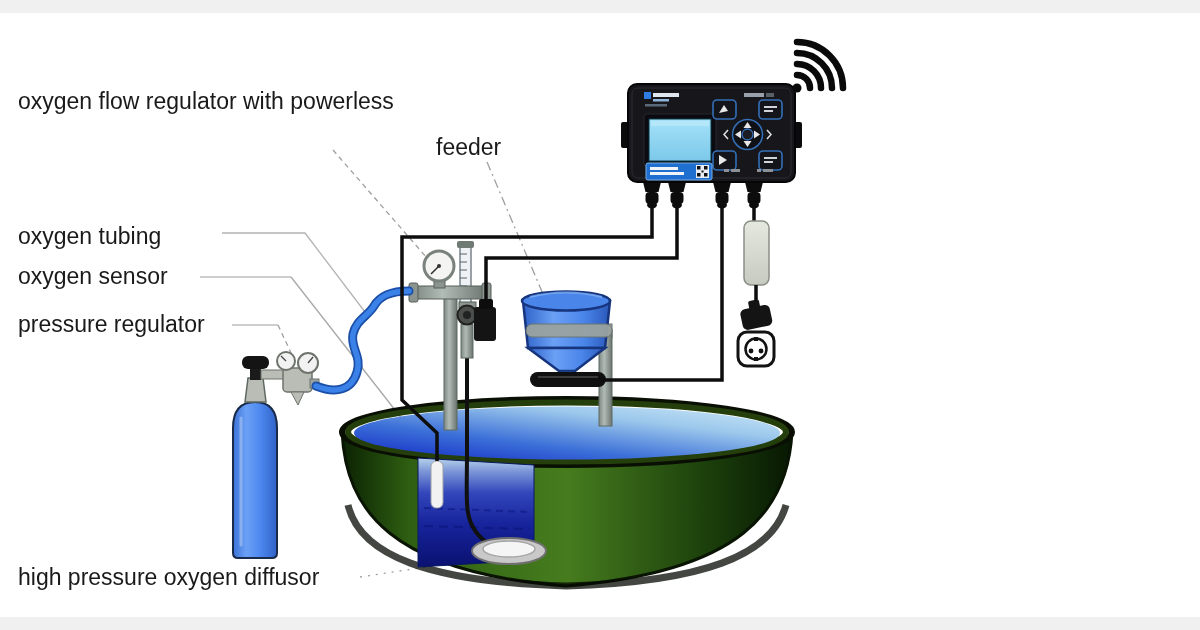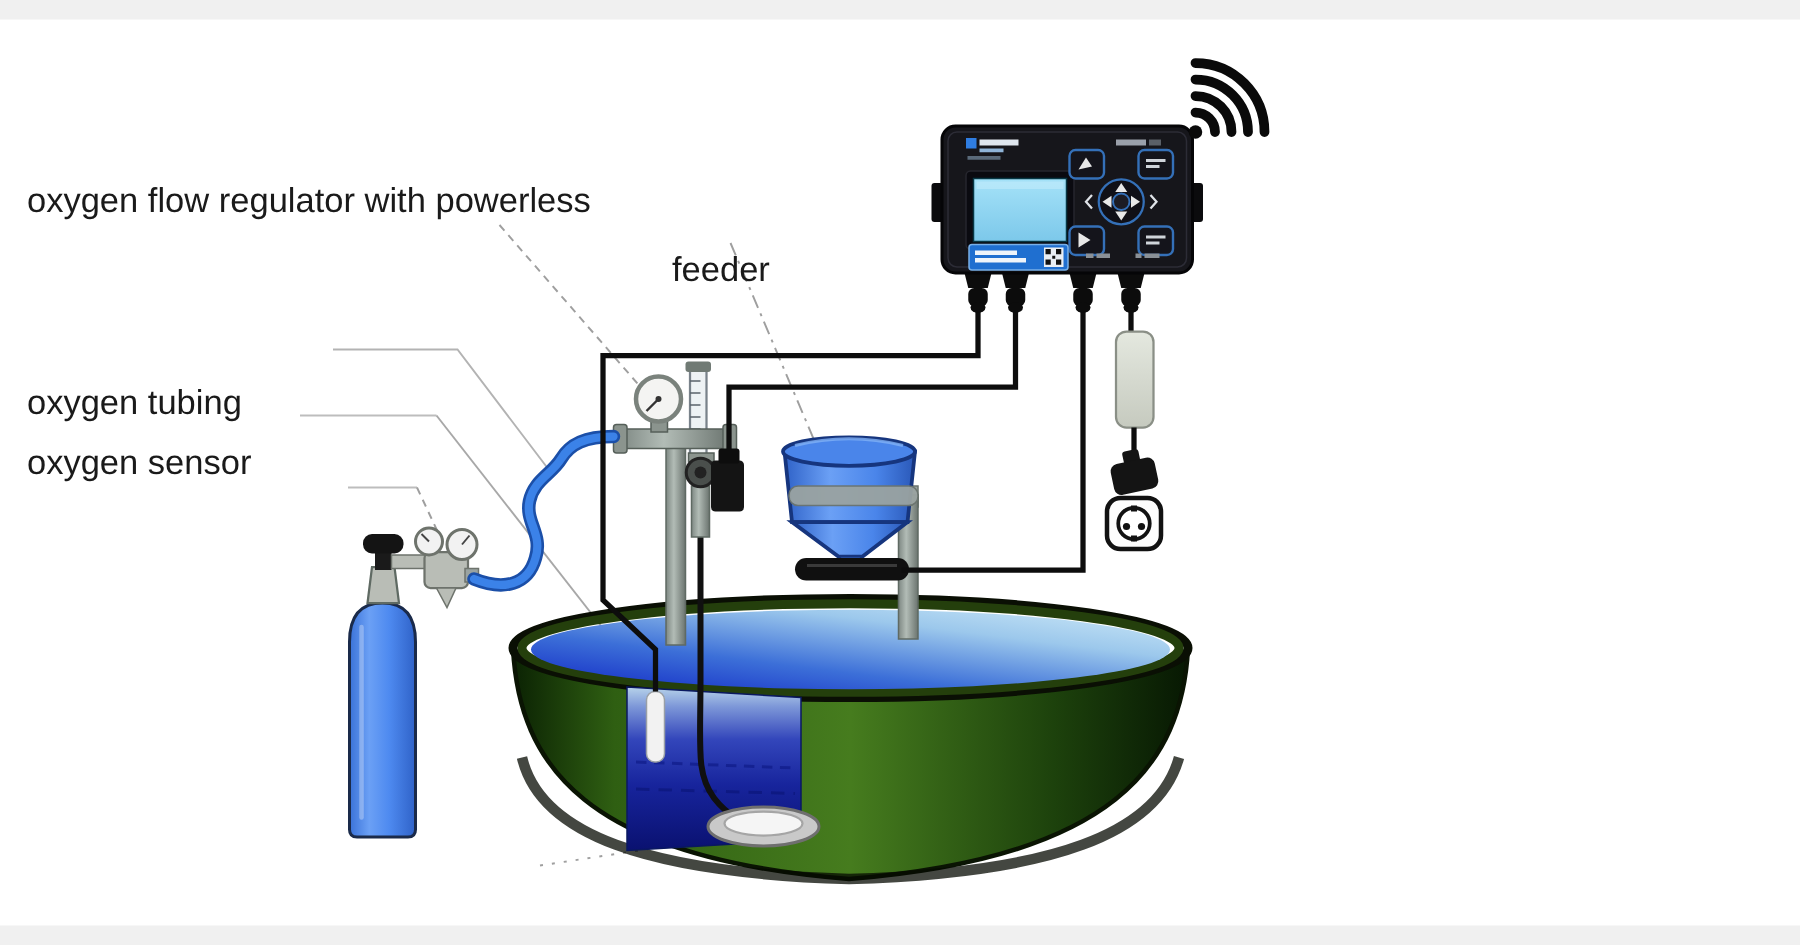--- a/index.html
+++ b/index.html
@@ -13,21 +13,20 @@
   .frame-bar{position:absolute;left:0;width:1200px;height:13px;background:#f0f0f0;}
   .frame-bar.top{top:0;}
   .frame-bar.bottom{top:617px;}
   .diagram-svg{position:absolute;left:0;top:0;}
   .lbl{
     position:absolute;
     color:#1a1a1a;
     font-size:23px;
     line-height:30px;
     white-space:nowrap;
-    margin-top:32px;
   }
 </style>
 </head>
 <body>
 
 <div class="stage">
   <div class="frame-bar top"></div>
   <div class="frame-bar bottom"></div>
 
   <svg class="diagram-svg" width="1200" height="630" viewBox="0 0 1200 630">
@@ -310,16 +309,18 @@
         <circle cx="761" cy="351" r="2.4" fill="#111"></circle>
         <rect x="754" y="337" width="4" height="4" fill="#111"></rect>
         <rect x="754" y="357" width="4" height="4" fill="#111"></rect>
       </g>
     </g>
   </svg>
 
   <div class="lbl" style="left:18px; top:86px;">
     <div>oxygen flow regulator with powerless</div>
   </div>
-  <div class="lbl" style="left:448px; top:132px;text-align:center;">feeder</div>
+  <div class="lbl" style="left:436px; top:132px;text-align:center;">feeder</div>
   <div class="lbl" style="left:18px; top:261px;">oxygen sensor</div>
   <div class="lbl" style="left:18px; top:221px;">oxygen tubing</div>
+  <div class="lbl" style="left:18px; top:309px;">pressure regulator</div>
+  <div class="lbl" style="left:18px; top:562px;">high pressure oxygen diffusor</div>
 </div>
 
 </body></html>

